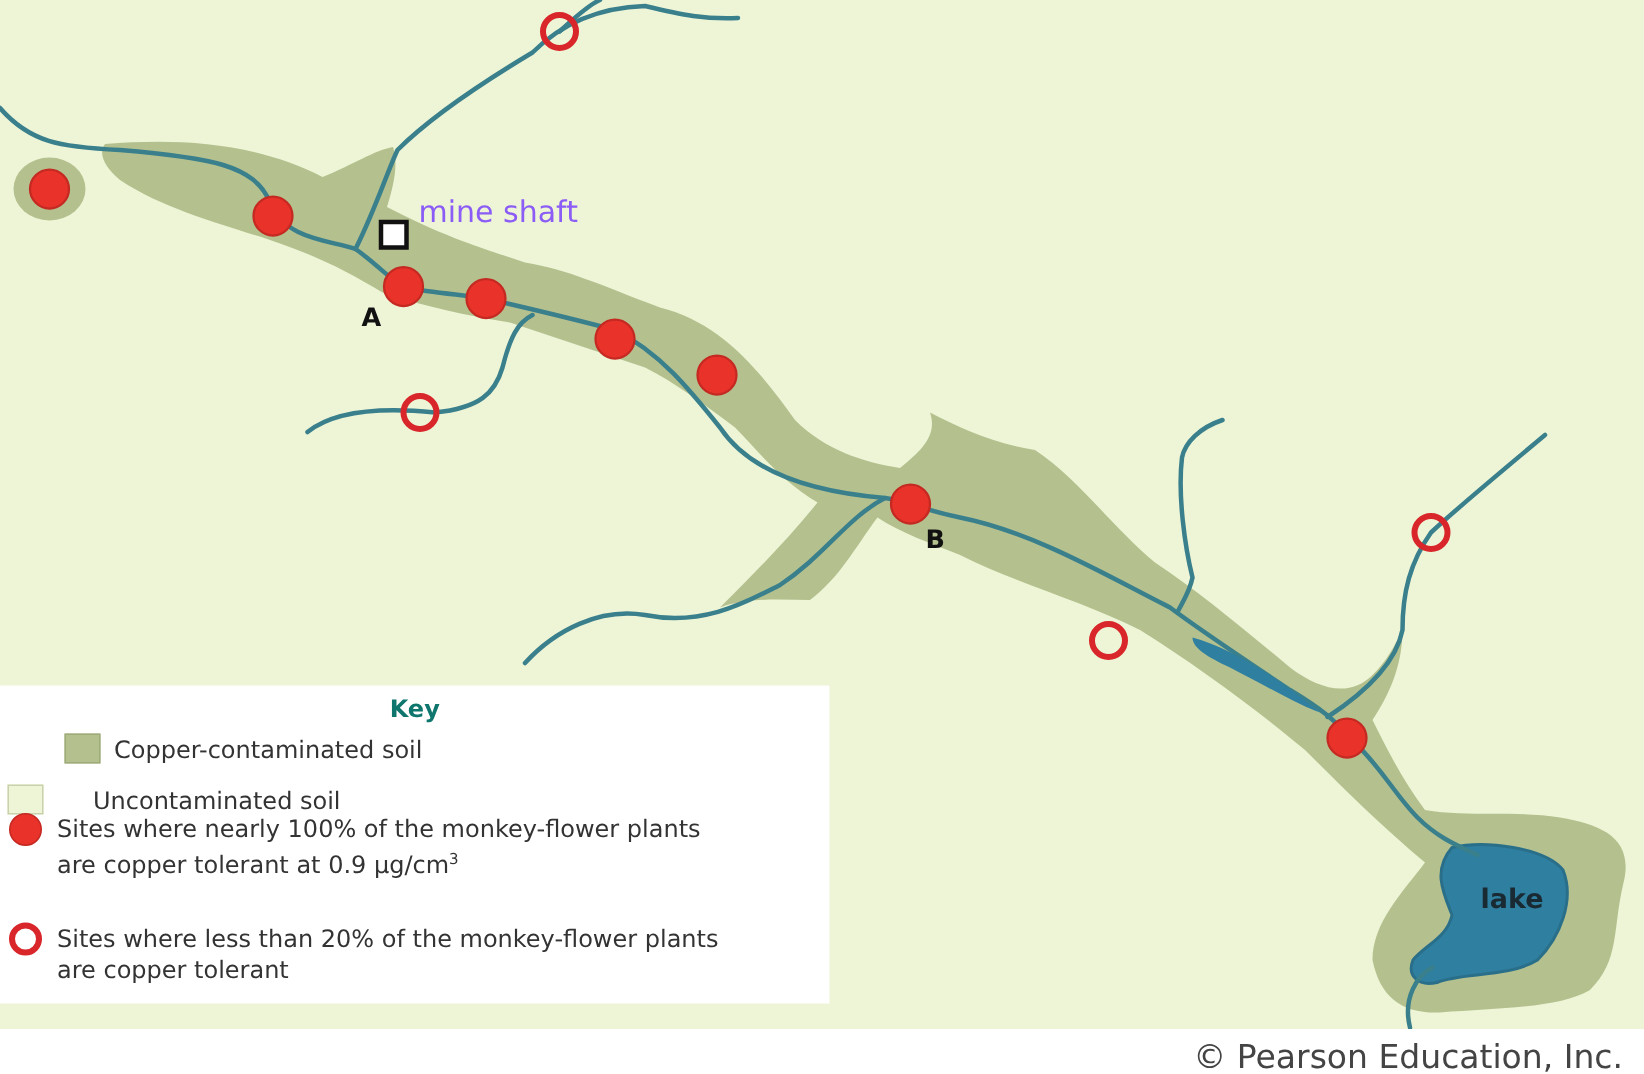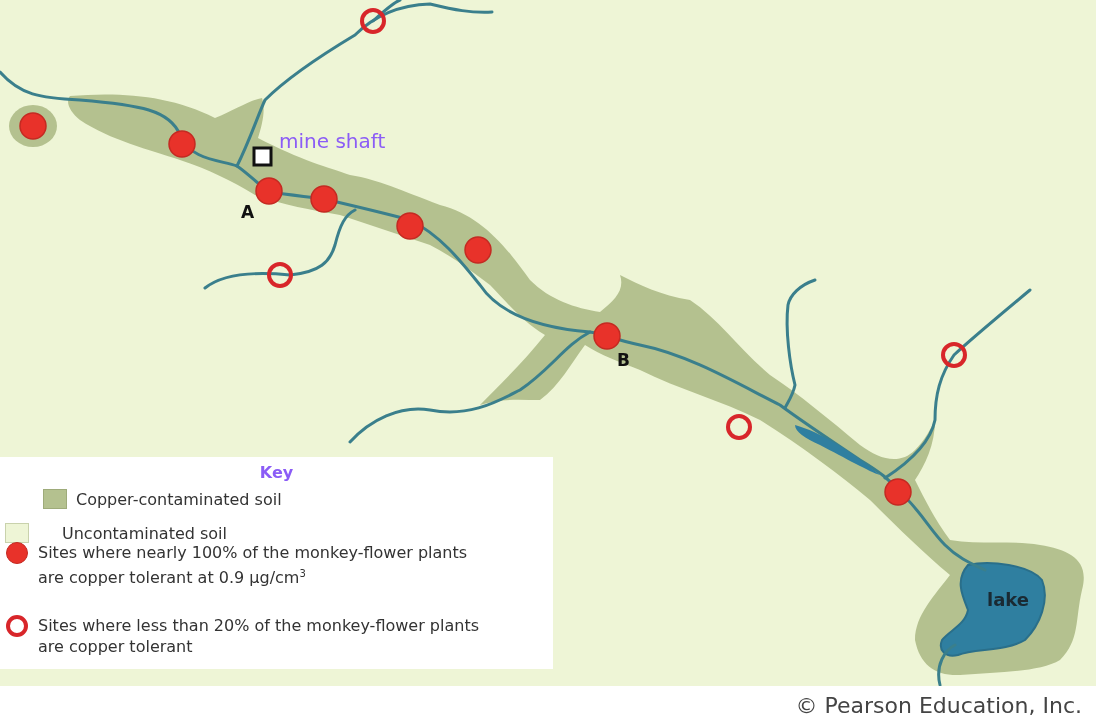--- a/index.html
+++ b/index.html
@@ -3,21 +3,21 @@
 <meta charset="utf-8">
 <style>
   html, body { margin:0; padding:0; }
   body { width:1096px; height:716px; position:relative; overflow:hidden; background:#ffffff; font-family:"DejaVu Sans", sans-serif; }
   #map { position:absolute; left:0; top:0; width:1096px; height:686px; }
   .label { position:absolute; color:#8b5cf6; font-family:"DejaVu Sans", sans-serif; }
   .pt-label { font-weight:bold; font-size:17px; color:#111; }
   #mine-label { font-size:20px; }
   #lake-label { font-size:18px; font-weight:bold; color:#1a2a33; }
   #key { position:absolute; left:0; top:457px; width:553px; height:212px; background:#ffffff; }
-  #key-title { position:absolute; left:0; width:553px; top:6px; text-align:center; font-weight:bold; font-size:16px; color:#8b5cf6; }
+  #key-title { position:absolute; left:0; width:553px; top:6px; text-align:center; font-weight:bold; font-size:16px; color:#0f766e; }
   .key-row { position:absolute; left:5px; display:flex; align-items:flex-start; }
   .swatch { width:24px; height:20px; box-sizing:border-box; margin-right:9px; flex:none; }
   .sw-cont { background:#b4c18f; border:1px solid #9eab7a; }
   .sw-unc { background:#eef5d6; border:1px solid #c9d2ac; }
   .dot { width:22px; height:22px; border-radius:50%; box-sizing:border-box; margin-right:10px; margin-left:1px; flex:none; }
   .dot-fill { background:#e8322a; border:1px solid #c42a22; }
   .dot-open { background:#ffffff; border:4px solid #d8262a; }
   .key-text { font-size:16px; line-height:21px; color:#333; }
   #copyright { position:absolute; right:14px; top:693px; font-size:22px; color:#444; }
 </style>

